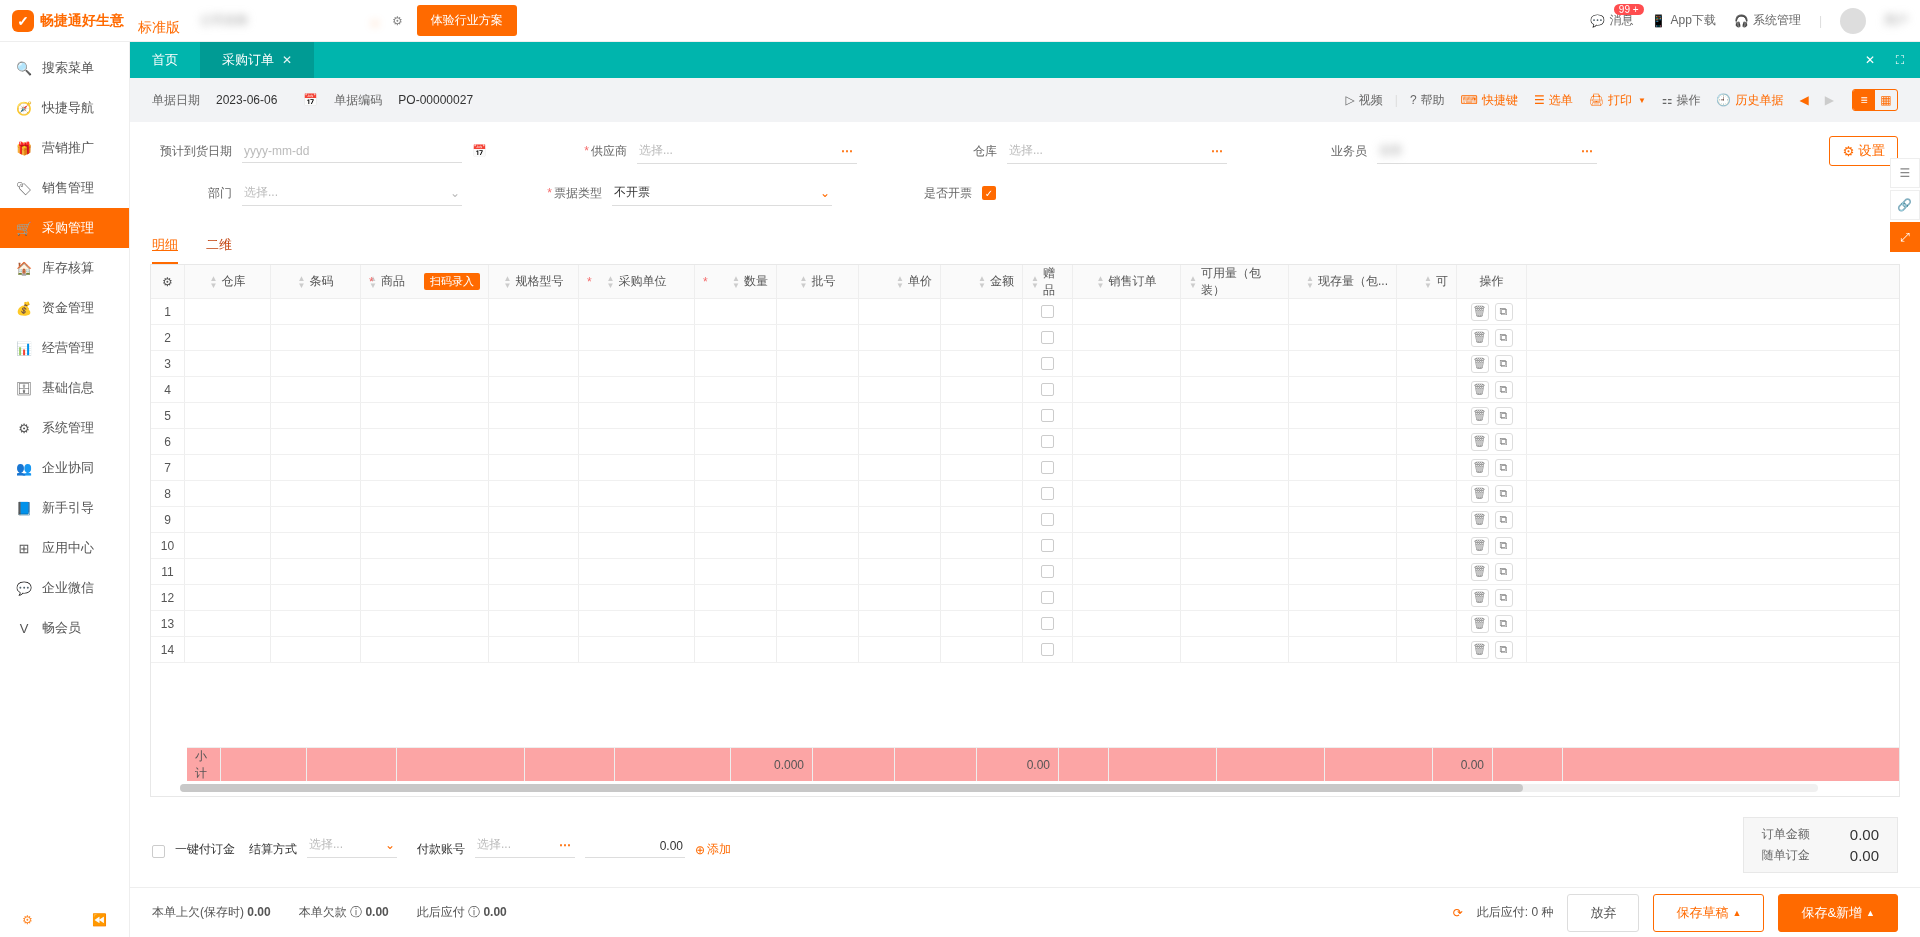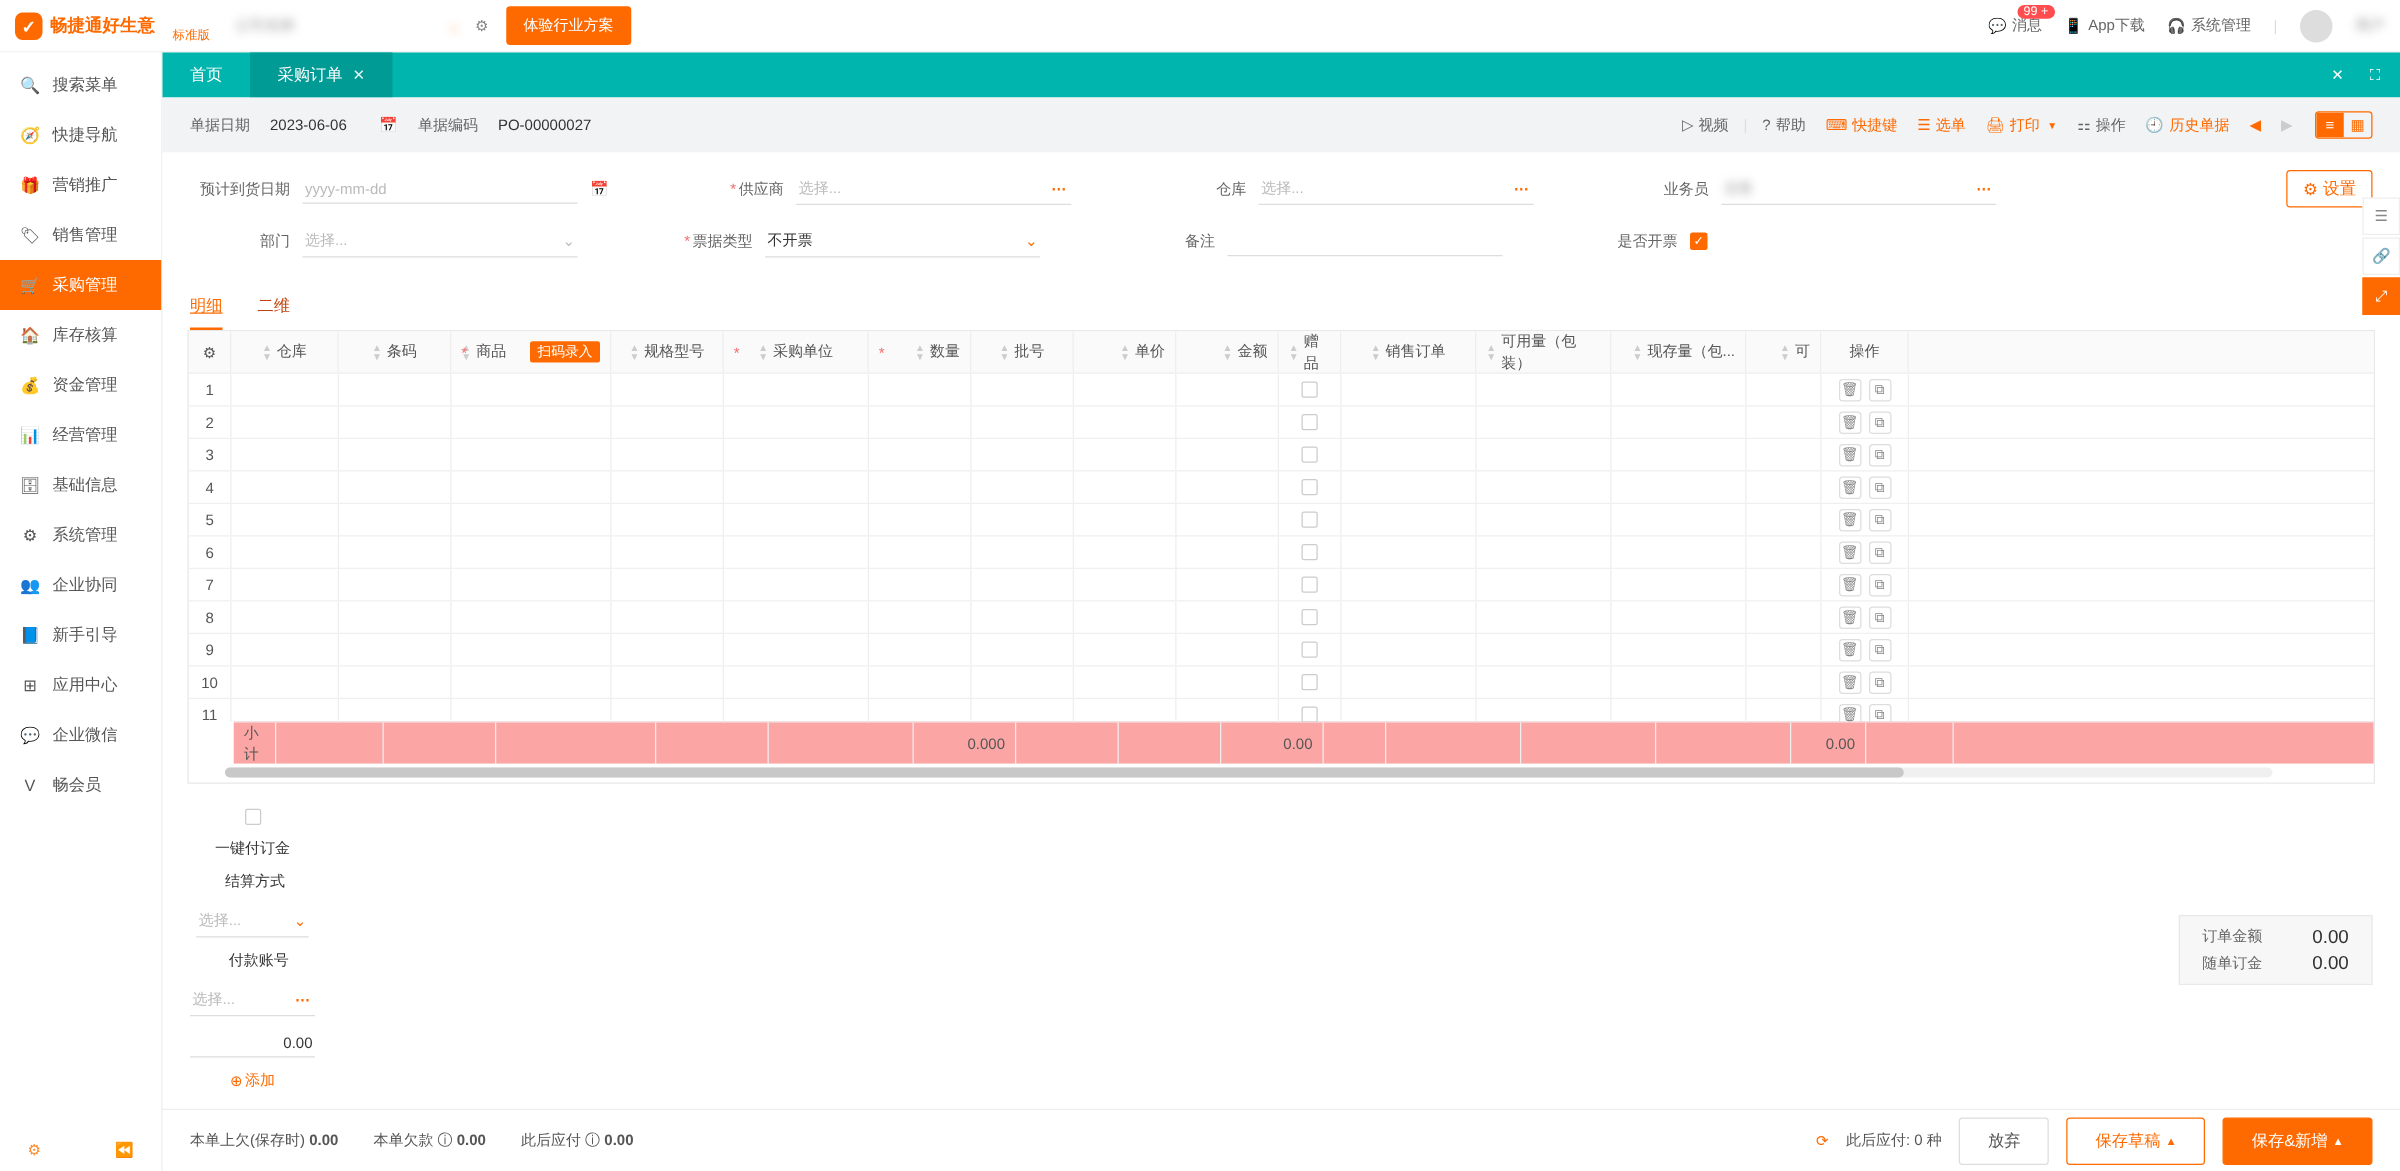--- a/index.html
+++ b/index.html
@@ -2,21 +2,21 @@
 <html><head>
 <meta charset="utf-8">
 <style>
 * { box-sizing: border-box; margin: 0; padding: 0; }
 body { font-family: "Microsoft YaHei", Arial, sans-serif; font-size: 12px; color: #333; background: #fff; overflow: hidden; }
 .app { display: flex; flex-direction: column; height: 937px; width: 1920px; }
 .topbar { height: 42px; display: flex; align-items: center; padding: 0 12px; border-bottom: 1px solid #eee; }
 .logo { display: flex; align-items: center; gap: 6px; margin-right: 10px; }
 .logo-mark { width: 22px; height: 22px; background: #ff6a00; border-radius: 6px; display: inline-flex; align-items: center; justify-content: center; color: #fff; font-weight: bold; font-size: 14px; }
 .logo-text { color: #ff6a00; font-size: 14px; font-weight: 600; }
-.logo-sub { color: #ff6a00; font-size: 10px; margin-left: 4px; margin-top: 14px; }
+.logo-sub { color: #ff6a00; font-size: 14px; margin-left: 4px; margin-top: 14px; }
 .company-select { margin-left: 20px; color: #999; width: 180px; display: flex; align-items: center; justify-content: space-between; filter: blur(4px); }
 .gear { margin-left: 12px; color: #888; }
 .btn-experience { margin-left: 14px; background: #ff6a00; color: #fff; padding: 7px 14px; border-radius: 3px; border: none; cursor: pointer; font-size: 12px; }
 .topbar-right { margin-left: auto; display: flex; align-items: center; gap: 18px; color: #666; }
 .tr-item { display: flex; align-items: center; gap: 4px; cursor: pointer; position: relative; }
 .badge99 { position: absolute; top: -8px; right: -10px; background: #ff4d4f; color: #fff; font-size: 10px; border-radius: 8px; padding: 0 5px; }
 .avatar { width: 26px; height: 26px; border-radius: 50%; background: #ddd; }
 .body { flex: 1; display: flex; min-height: 0; }
 .sidebar { width: 130px; background: #fff; border-right: 1px solid #eee; display: flex; flex-direction: column; padding-top: 6px; }
 .nav-item { display: flex; align-items: center; gap: 10px; padding: 11px 16px; color: #555; cursor: pointer; font-size: 13px; }
@@ -68,21 +68,21 @@
 .tr { display: flex; height: 26px; border-bottom: 1px solid #f0f0f0; }
 .td.center { justify-content: center; }
 .td.right { justify-content: flex-end; }
 .chkbox { width: 13px; height: 13px; border: 1px solid #ccc; border-radius: 2px; }
 .opbtn { width: 18px; height: 18px; border: 1px solid #ddd; border-radius: 3px; display: inline-flex; align-items: center; justify-content: center; color: #888; cursor: pointer; font-size: 11px; }
 .tfoot { display: flex; height: 34px; background: #fca5a5; border-top: 1px solid #eee; font-weight: 500; margin-left: 36px; }
 .hscroll { height: 14px; background: #fff; position: relative; margin: 0 1px 1px; }
 .hscroll-track { position: absolute; left: 28px; right: 80px; top: 3px; height: 8px; background: #f0f0f0; border-radius: 4px; }
 .hscroll-thumb { position: absolute; left: 0; top: 0; height: 8px; width: 82%; background: #c8c8c8; border-radius: 4px; }
 .paybar { padding: 14px 22px; display: flex; align-items: center; gap: 10px; }
-.pay-left { display: flex; align-items: center; gap: 10px; flex-direction: column; }
+.pay-left { display: flex; align-items: flex-end; gap: 10px; }
 .pay-right { margin-left: auto; border: 1px solid #e8e8e8; background: #f7f7f7; padding: 6px 18px; }
 .pay-right-row { display: flex; justify-content: space-between; gap: 40px; color: #666; padding: 2px 0; }
 .pay-right-row b { font-size: 15px; color: #333; font-weight: 500; }
 .add-link { color: #ff6a00; cursor: pointer; display: flex; align-items: center; gap: 2px; }
 .bottombar { height: 50px; border-top: 1px solid #eee; display: flex; align-items: center; padding: 0 22px; gap: 28px; color: #555; }
 .bb-right { margin-left: auto; display: flex; align-items: center; gap: 14px; }
 .btn { padding: 9px 22px; border-radius: 3px; cursor: pointer; font-size: 13px; border: 1px solid #ddd; background: #fff; color: #555; }
 .btn.outline-orange { border-color: #ff6a00; color: #ff6a00; display: flex; align-items: center; gap: 4px; }
 .btn.orange { background: #ff6a00; border-color: #ff6a00; color: #fff; display: flex; align-items: center; gap: 4px; }
 .right-rail { position: absolute; right: 0; top: 116px; width: 30px; display: flex; flex-direction: column; gap: 2px; }
@@ -278,24 +278,20 @@
               </div>
           </div>
           <div class="form-field">
             <span class="flabel"><span class="req">*</span><span>票据类型</span></span>
             <div class="fsel">
                 <span>不开票</span>
                 <span style="color:#ff6a00">⌄</span>
               </div>
           </div>
           <div class="form-field">
-            <span class="flabel">备注</span>
-            <input class="finput" style="">
-          </div>
-          <div class="form-field">
             <span class="flabel">是否开票</span>
             <span class="chk">✓</span>
           </div>
         </div>
       </div>
 
       <div class="subtabs">
         <div class="subtab active">明细</div>
         <div class="subtab">二维</div>
       </div>

